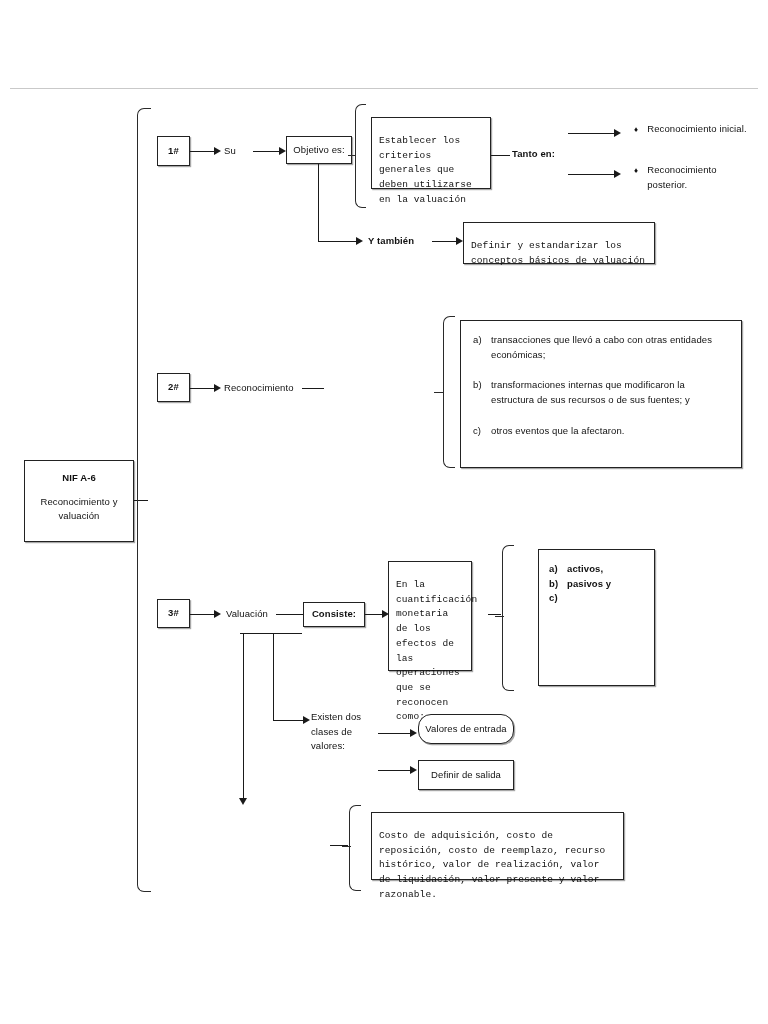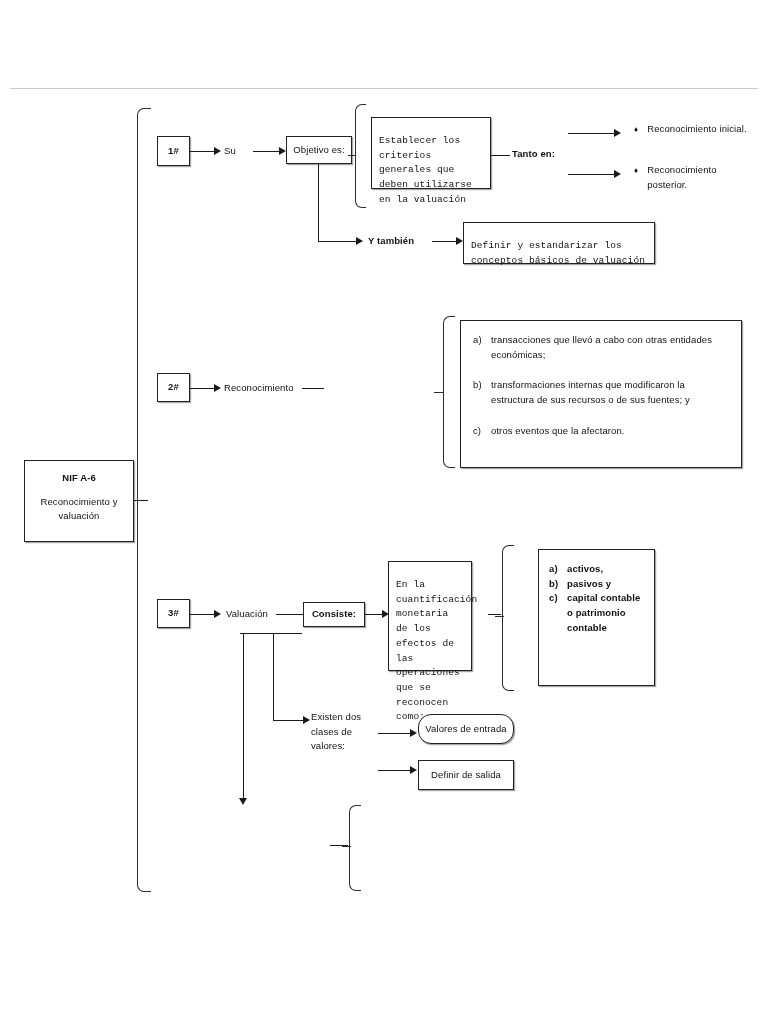--- a/index.html
+++ b/index.html
@@ -240,21 +240,20 @@
     <div class="list-item">
       <span class="marker bold">a)</span>
       <span class="bold">activos,</span>
     </div>
     <div class="list-item">
       <span class="marker bold">b)</span>
       <span class="bold">pasivos y</span>
     </div>
     <div class="list-item">
       <span class="marker bold">c)</span>
-      <span class="bold">capital contable o patrimonio contable</span>
     </div>
   </div>
 
   <div class="hline" style="left:240px; top:633px; width:62px;"></div>
 
   <div class="vline" style="left:273px; top:633px; height:88px;"></div>
   <div class="hline" style="left:273px; top:720px; width:32px;"></div>
   <div class="arrow-r" style="left:303px; top:716px;"></div>
 
   <div class="node plain" style="left:311px; top:710px; width:56px;">Existen dos clases de valores:</div>
@@ -268,14 +267,15 @@
   <div class="node boxed vcenter" style="left:418px; top:760px; width:96px; height:30px;">Definir de salida</div>
 
   <div class="vline" style="left:243px; top:633px; height:168px;"></div>
   <div class="arrow-d" style="left:239px; top:798px;"></div>
 
 
   <div class="hline" style="left:330px; top:845px; width:18px;"></div>
   <div class="bracket" style="left:349px; top:805px; width:12px; height:86px;"></div>
   <div class="bracket-nub" style="left:342px; top:846px; width:9px;"></div>
 
+  <div class="node boxed pad" style="left:371px; top:812px; width:253px; height:68px;">Costo de adquisición, costo de reposición, costo de reemplazo, recurso histórico, valor de realización, valor de liquidación, valor presente y valor razonable.</div>
 
 </div>
 
 </body></html>

